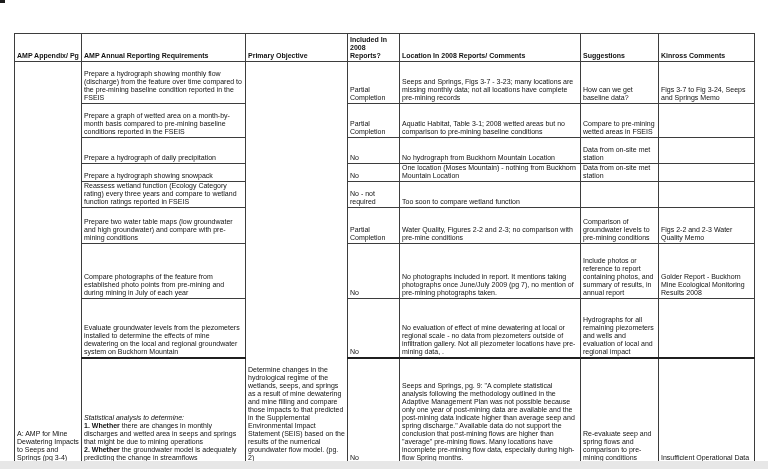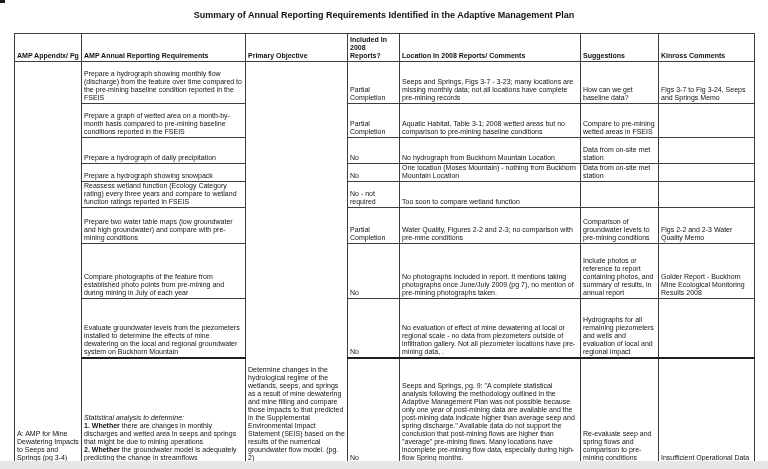--- a/index.html
+++ b/index.html
@@ -58,21 +58,20 @@
   tr.r9 td{border-top:2px solid #1f1f1f;}
   .stat-intro{font-style:italic;}
   .item-lead{font-weight:bold;}
 </style>
 </head>
 <body>
 
 <div class="page">
   <div class="scan-mark"></div>
 
-  <div class="doc-title">Summary of Annual Reporting Requirements Identified in the Adaptive Management Plan</div>
 
   <table class="report">
     <colgroup>
       <col style="width:67px">
       <col style="width:164px">
       <col style="width:102px">
       <col style="width:52px">
       <col style="width:181px">
       <col style="width:78px">
       <col style="width:96px">

